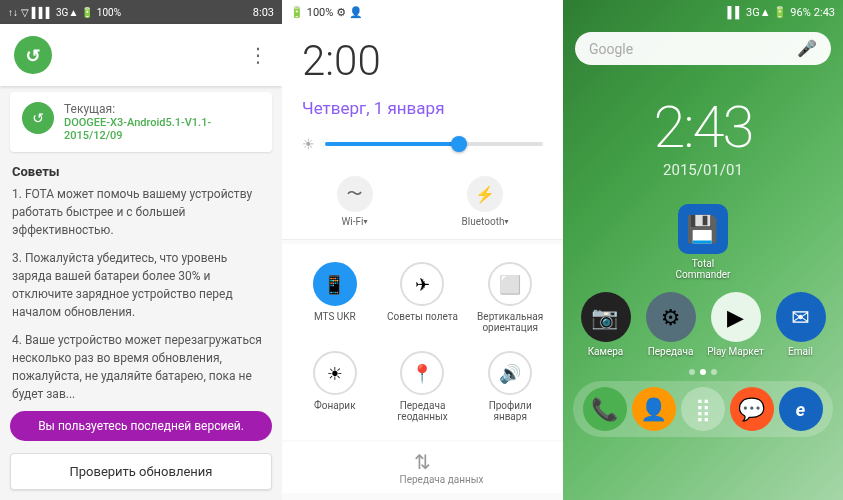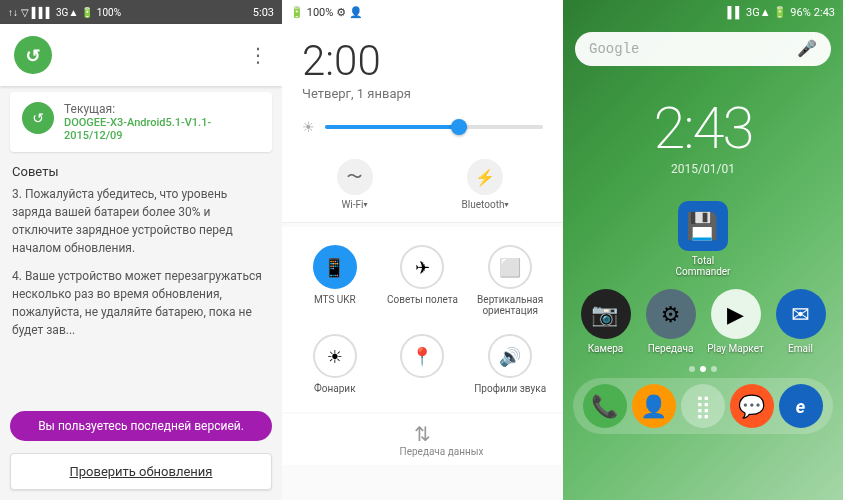--- a/index.html
+++ b/index.html
@@ -106,21 +106,21 @@
       color: #4caf50;
       font-weight: 500;
     }
     .tips-section {
       flex: 1;
       overflow-y: auto;
       padding: 6px 12px;
     }
     .tips-title {
       font-size: 13px;
-      font-weight: 400;
+      font-weight: 700;
       color: #333;
       margin-bottom: 6px;
     }
     .tip-item {
       font-size: 12px;
       color: #555;
       margin-bottom: 10px;
       line-height: 1.5;
     }
     .latest-version-badge {
@@ -136,21 +136,20 @@
       margin: 8px 10px 10px;
       background: #fff;
       border: 1px solid #ddd;
       border-radius: 4px;
       padding: 10px;
       font-size: 13px;
       color: #333;
       text-align: center;
       cursor: pointer;
       box-shadow: 0 1px 2px rgba(0,0,0,0.1);
-      text-decoration: underline;
     }
 
     
     #panel2 {
       width: 281px;
       height: 500px;
       background: #fafafa;
       display: flex;
       flex-direction: column;
       overflow: hidden;
@@ -169,23 +168,23 @@
       padding: 16px 20px 10px;
       background: #fff;
     }
     .big-clock {
       font-size: 42px;
       font-weight: 300;
       color: #333;
       line-height: 1;
     }
     .clock-date {
-      font-size: 13px;
-      color: #737373;
-      margin-top: 4px;
+      font-size: 17px;
+      color: #8b5cf6;
+      margin-top: 16px;
     }
     .brightness-row {
       background: #fff;
       padding: 8px 20px 12px;
       display: flex;
       align-items: center;
       gap: 10px;
     }
     .brightness-bar {
       flex: 1;
@@ -319,42 +318,41 @@
       font-size: 11px;
     }
     .google-search-bar {
       margin: 8px 12px;
       background: rgba(255,255,255,0.95);
       border-radius: 22px;
       padding: 7px 14px;
       display: flex;
       align-items: center;
       justify-content: space-between;
-      font-family: Liberation Mono, monospace;
     }
     .google-text {
       font-size: 14px;
       color: #aaa;
     }
     .mic-icon {
       font-size: 16px;
       color: #666;
     }
     .home-clock {
       text-align: center;
       margin: 20px 0 5px;
     }
     .home-clock-time {
       font-size: 58px;
       font-weight: 200;
       color: #fff;
       letter-spacing: -2px;
     }
     .home-clock-date {
-      font-size: 12px;
+      font-size: 15px;
       color: rgba(255,255,255,0.85);
       text-align: center;
     }
     .app-icons-row {
       display: flex;
       justify-content: center;
       gap: 8px;
       padding: 20px 10px 8px;
     }
     .app-icon-item {
@@ -450,40 +448,41 @@
 
   <div class="status-bar-1">
     <div class="status-bar-icons">
       <span>↑↓</span>
       <span>▽</span>
       <span>▌▌▌</span>
       <span>3G▲</span>
       <span>🔋</span>
       <span>100%</span>
     </div>
-    <span>5:03</span>
+    <span>8:03</span>
   </div>
 
   <div class="app-header-1">
     <div class="app-header-1-left">
       <div class="update-icon">↺</div>
     </div>
     <span class="menu-dots">⋮</span>
   </div>
 
   <div class="current-version-box">
     <div class="version-icon">↺</div>
     <div class="version-info">
       <div class="version-label">Текущая:</div>
       <div class="version-value">DOOGEE-X3-Android5.1-V1.1-2015/12/09</div>
     </div>
   </div>
 
   <div class="tips-section">
     <div class="tips-title">Советы</div>
+    <div class="tip-item">1. FOTA может помочь вашему устройству работать быстрее и с большей эффективностью.</div>
     <div class="tip-item">3. Пожалуйста убедитесь, что уровень заряда вашей батареи более 30% и отключите зарядное устройство перед началом обновления.</div>
     <div class="tip-item">4. Ваше устройство может перезагружаться несколько раз во время обновления, пожалуйста, не удаляйте батарею, пока не будет зав...</div>
   </div>
 
   <div class="latest-version-badge">Вы пользуетесь последней версией.</div>
 
   <div class="check-updates-btn">Проверить обновления</div>
 </div>
 
 <div id="panel2">
@@ -539,24 +538,25 @@
     <div class="quick-icon-item">
       <div class="quick-icon-circle">⬜</div>
       <div class="quick-icon-label">Вертикальная ориентация</div>
     </div>
     <div class="quick-icon-item">
       <div class="quick-icon-circle">☀</div>
       <div class="quick-icon-label">Фонарик</div>
     </div>
     <div class="quick-icon-item">
       <div class="quick-icon-circle">📍</div>
+      <div class="quick-icon-label">Передача геоданных</div>
     </div>
     <div class="quick-icon-item">
       <div class="quick-icon-circle">🔊</div>
-      <div class="quick-icon-label">Профили звука</div>
+      <div class="quick-icon-label">Профили января</div>
     </div>
   </div>
 
   <div class="transfer-row">
     <div class="transfer-icon">⇅</div>
     <div class="transfer-label">Передача данных</div>
   </div>
 </div>
 
 <div id="panel3">

